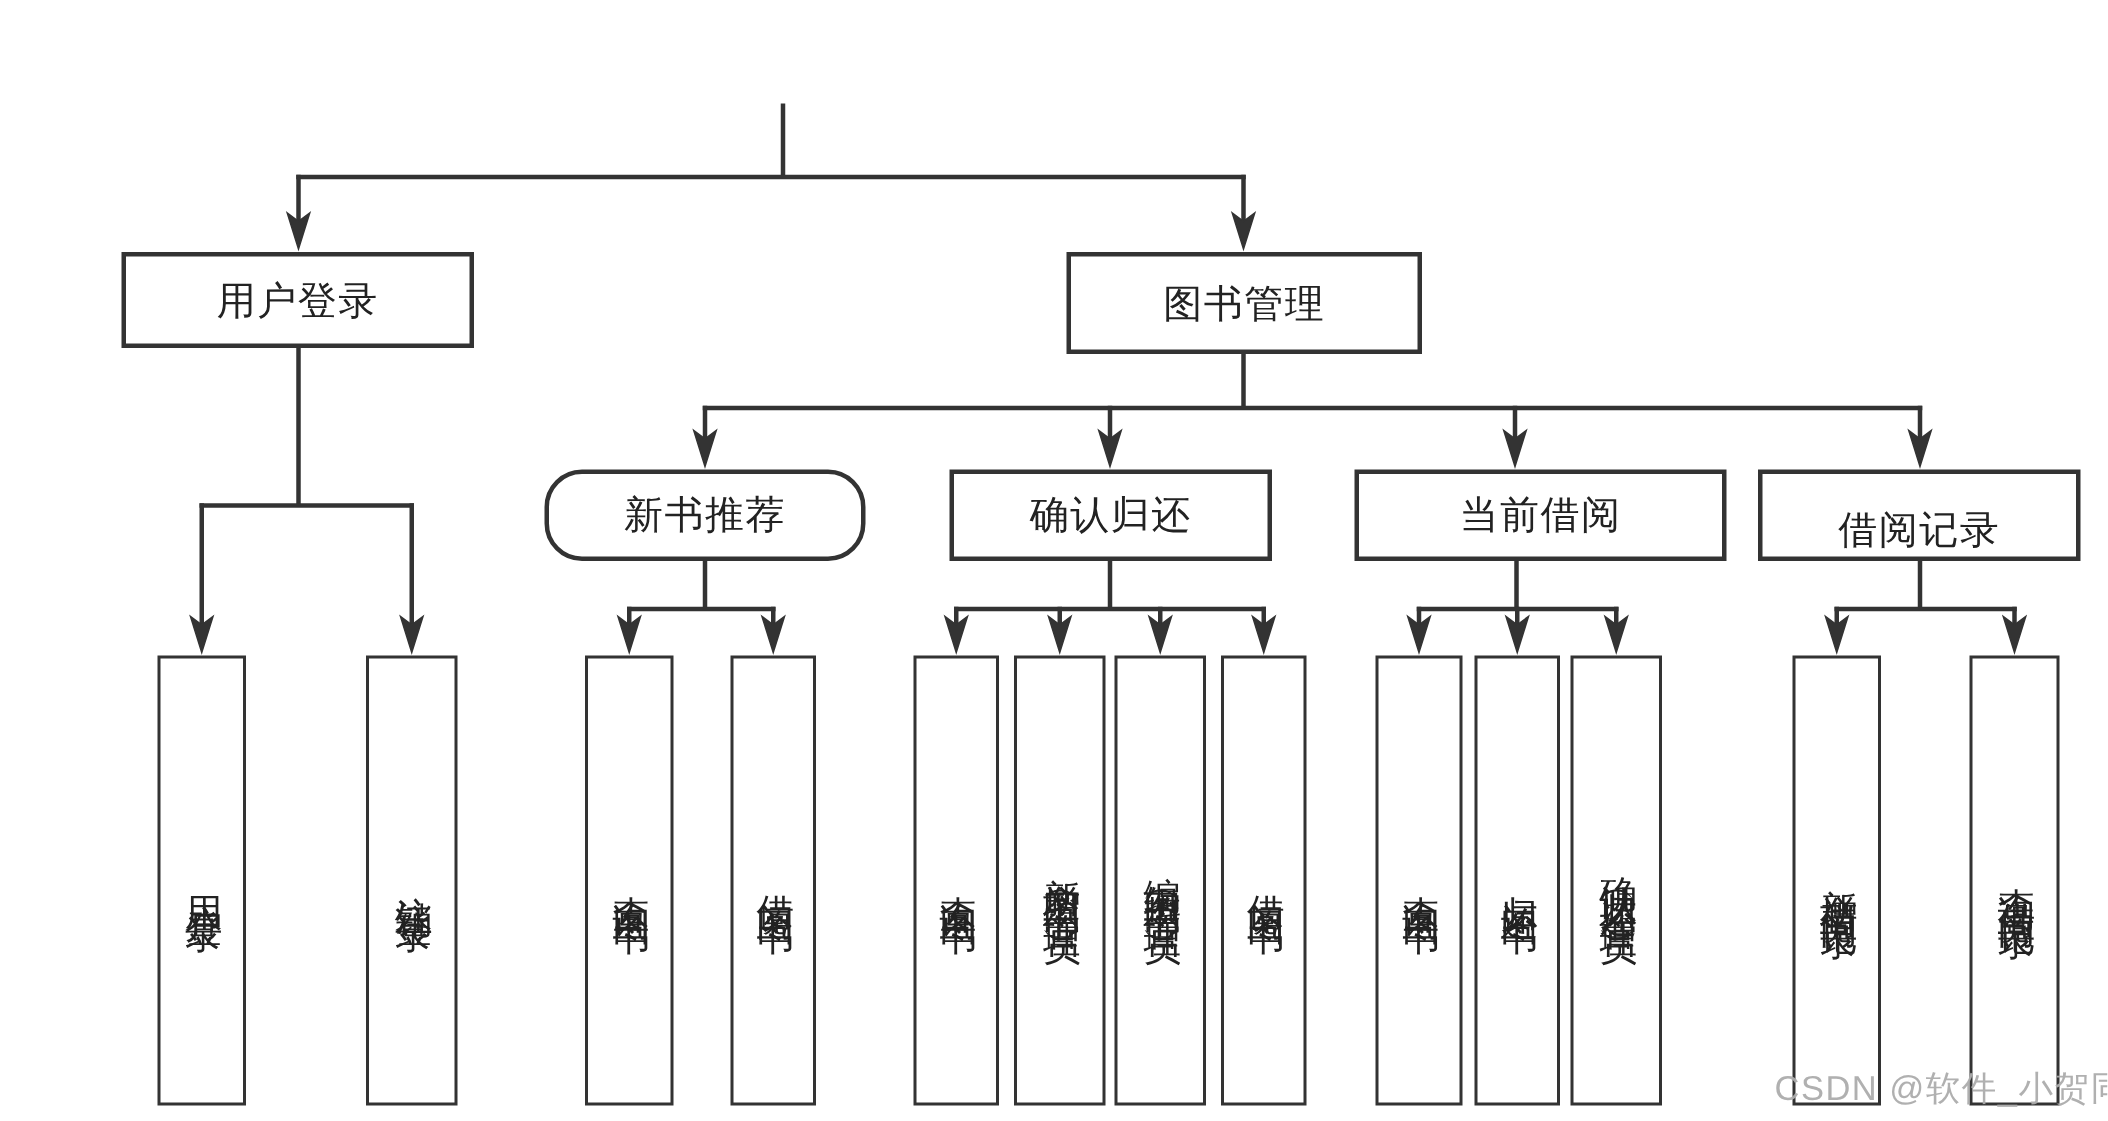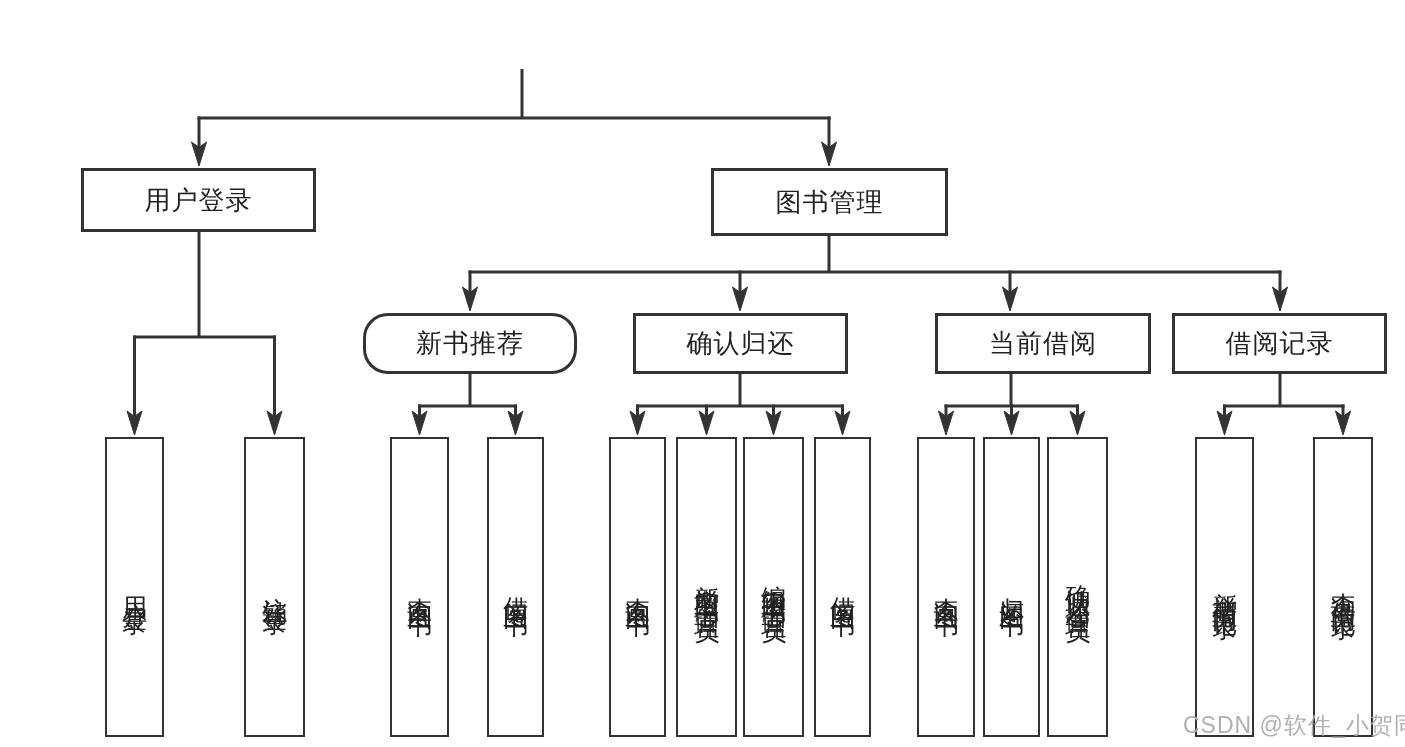--- a/index.html
+++ b/index.html
@@ -157,24 +157,24 @@
   <div class="box h" style="left:711px; top:168px; width:237px; height:68px;">
     <span>图书管理</span>
   </div>
 
   <div class="box h" style="left:363px; top:313px; width:214px; height:61px;border-radius:25px;">
     <span>新书推荐</span>
   </div>
   <div class="box h" style="left:633px; top:313px; width:215px; height:61px;">
     <span>确认归还</span>
   </div>
-  <div class="box h" style="left:903px; top:313px; width:216px; height:61px;margin-left:32px;">
+  <div class="box h" style="left:903px; top:313px; width:248px; height:61px;">
     <span>当前借阅</span>
   </div>
-  <div class="box h" style="left:1172px; top:313px; width:215px; height:61px;">
+  <div class="box h" style="left:1172px; top:313px; width:215px; height:61px;align-items:flex-end;">
     <span>借阅记录</span>
   </div>
 
   <div class="box v" style="left:105px; width:59px;">
     <span class="vtext">用户登录</span>
   </div>
   <div class="box v" style="left:244px; width:61px;">
     <span class="vtext">注销登录</span>
   </div>
 

